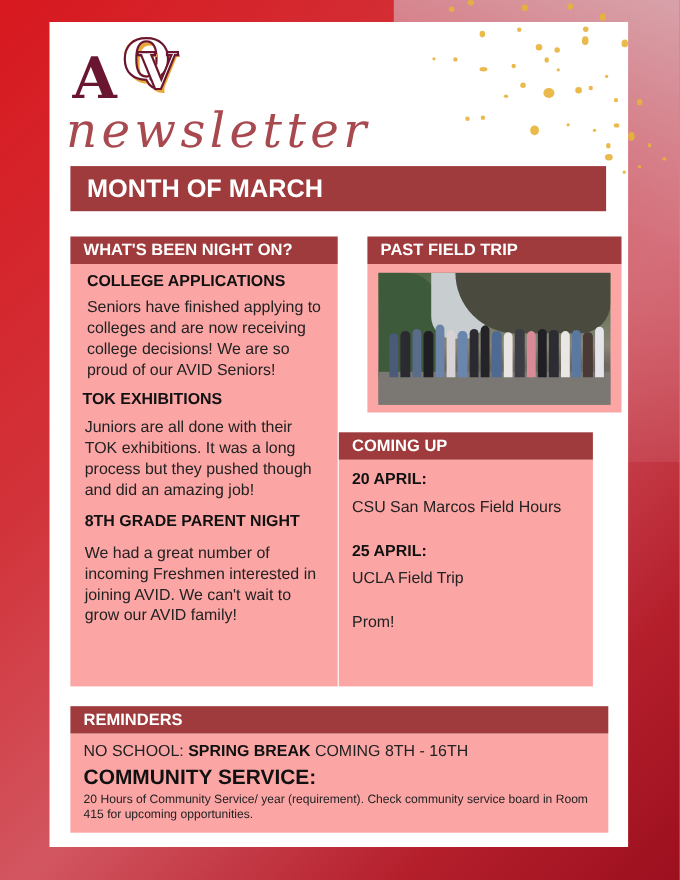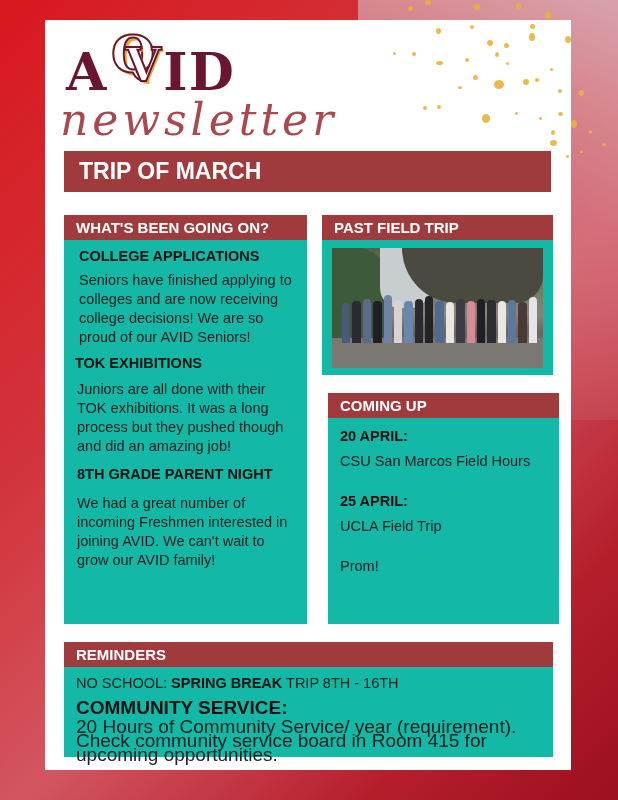--- a/index.html
+++ b/index.html
@@ -53,54 +53,54 @@
   .month-banner {
     position: absolute; left: 64px; top: 151px; width: 487px; height: 41px;
     background: #9f3b3c; color: #fff;
     font-weight: bold; font-size: 23px; line-height: 41px; padding-left: 15px;
   }
 
   .section-header {
     background: #9f3b3c; color: #fff; font-weight: bold; font-size: 15px;
     height: 25px; line-height: 25px; padding-left: 12px;
   }
-  .pink { background: #14b8a6; }
+  .pink { background: #fca5a5; }
 
   
   .col-left { position: absolute; left: 64px; top: 215px; width: 243px; height: 409px; }
   .col-left .body { height: 384px; padding: 8px 12px 0 13px; }
   .sub-title { font-weight: bold; font-size: 14.5px; color: #111; margin-bottom: 7px; }
   .para { font-size: 14.5px; color: #222; line-height: 19px; margin-bottom: 6px; }
 
   
-  .trip { position: absolute; left: 322px; top: 215px; width: 231px; height: 176px; }
+  .trip { position: absolute; left: 334px; top: 215px; width: 231px; height: 176px; }
   .trip .body { height: 135px; padding: 8px 10px 0 10px; }
   .photo {
     width: 211px; height: 120px; position: relative; overflow: hidden;
     background: linear-gradient(180deg, #4f6646 0%, #6a7a5c 30%, #8a8478 55%, #6b6760 70%, #7a756f 100%);
   }
   .photo .sky { position: absolute; left: 48px; top: 0; width: 50px; height: 60px; background: #c8cdd0; border-radius: 0 0 20px 20px; }
   .photo .tree-l { position: absolute; left: 0; top: 0; width: 55px; height: 95px; background: #3d5a3a; border-radius: 0 30px 0 0; }
   .photo .tree-r { position: absolute; left: 70px; top: 0; width: 141px; height: 55px; background: #4a4a3e; border-radius: 0 0 30px 60px; }
   .photo .ground { position: absolute; left: 0; bottom: 0; width: 100%; height: 30px; background: #7b7874; }
   .photo .people { position: absolute; left: 10px; top: 45px; width: 195px; height: 50px; display: flex; gap: 2px; align-items: flex-end; }
   .person { width: 9px; border-radius: 4px 4px 0 0; }
 
-  .coming { position: absolute; left: 328px; top: 393px; width: 231px; height: 231px; }
+  .coming { position: absolute; left: 308px; top: 393px; width: 231px; height: 231px; }
   .coming .body { height: 206px; padding: 10px 12px 0 12px; }
   .event-date { font-weight: bold; font-size: 14.5px; color: #111; margin-bottom: 9px; }
   .event-name { font-size: 14.5px; color: #222; margin-bottom: 24px; }
 
   
   .reminders { position: absolute; left: 64px; top: 642px; width: 489px; height: 90px; }
   .reminders .body { height: 90px; padding: 8px 12px 0 12px; }
   .rem-line { font-size: 14.5px; color: #222; margin-bottom: 6px; }
   .rem-line b { color: #111; }
   .rem-title { font-weight: bold; font-size: 19px; color: #111; margin-bottom: 1px; }
-  .rem-text { font-size: 19px; color: #222; line-height: 14px; }
+  .rem-text { font-size: 11px; color: #222; line-height: 14px; }
 </style>
 </head>
 <body>
 
 <div class="bg-tr"></div>
 
 <div class="card"></div>
 
 <div>
   <span class="confetti" style="left:408px;top:6px;width:5px;height:5px;"></span>
@@ -144,28 +144,27 @@
   <span class="confetti" style="left:580px;top:150px;width:3px;height:3px;"></span>
   <span class="confetti" style="left:533px;top:158px;width:3px;height:3px;"></span>
 </div>
 
 <div class="logo">
   <span class="logo-letter">A</span>
   <span class="logo-qv">
     <span class="q">Q</span>
     <span class="v">V</span>
   </span>
-  <span class="logo-letter">ID</span>
 </div>
 <div class="newsletter">newsletter</div>
 
-<div class="month-banner">TRIP OF MARCH</div>
+<div class="month-banner">MONTH OF MARCH</div>
 
 <div class="col-left">
-  <div class="section-header">WHAT'S BEEN GOING ON?</div>
+  <div class="section-header">WHAT'S BEEN NIGHT ON?</div>
   <div class="body pink">
     <div class="sub-title" style="margin-left:2px;">COLLEGE APPLICATIONS</div>
     <div class="para" style="margin-left:2px;margin-bottom:8px;">Seniors have finished applying to colleges and are now receiving college decisions! We are so proud of our AVID Seniors!</div>
     <div class="sub-title" style="margin-left:-2px;margin-bottom:9px;">TOK EXHIBITIONS</div>
     <div class="para" style="margin-bottom:10px;">Juniors are all done with their TOK exhibitions. It was a long process but they pushed though and did an amazing job!</div>
     <div class="sub-title" style="margin-bottom:12px;">8TH GRADE PARENT NIGHT</div>
     <div class="para">We had a great number of incoming Freshmen interested in joining AVID. We can't wait to grow our AVID family!</div>
   </div>
 </div>
 
@@ -209,17 +208,17 @@
     <div class="event-name">CSU San Marcos Field Hours</div>
     <div class="event-date">25 APRIL:</div>
     <div class="event-name">UCLA Field Trip</div>
     <div class="event-name">Prom!</div>
   </div>
 </div>
 
 <div class="reminders">
   <div class="section-header">REMINDERS</div>
   <div class="body pink">
-    <div class="rem-line"><span>NO SCHOOL: </span><b>SPRING BREAK</b><span> TRIP 8TH - 16TH</span></div>
+    <div class="rem-line"><span>NO SCHOOL: </span><b>SPRING BREAK</b><span> COMING 8TH - 16TH</span></div>
     <div class="rem-title">COMMUNITY SERVICE:</div>
     <div class="rem-text">20 Hours of Community Service/ year (requirement). Check community service board in Room 415 for upcoming opportunities.</div>
   </div>
 </div>
 
 </body></html>

